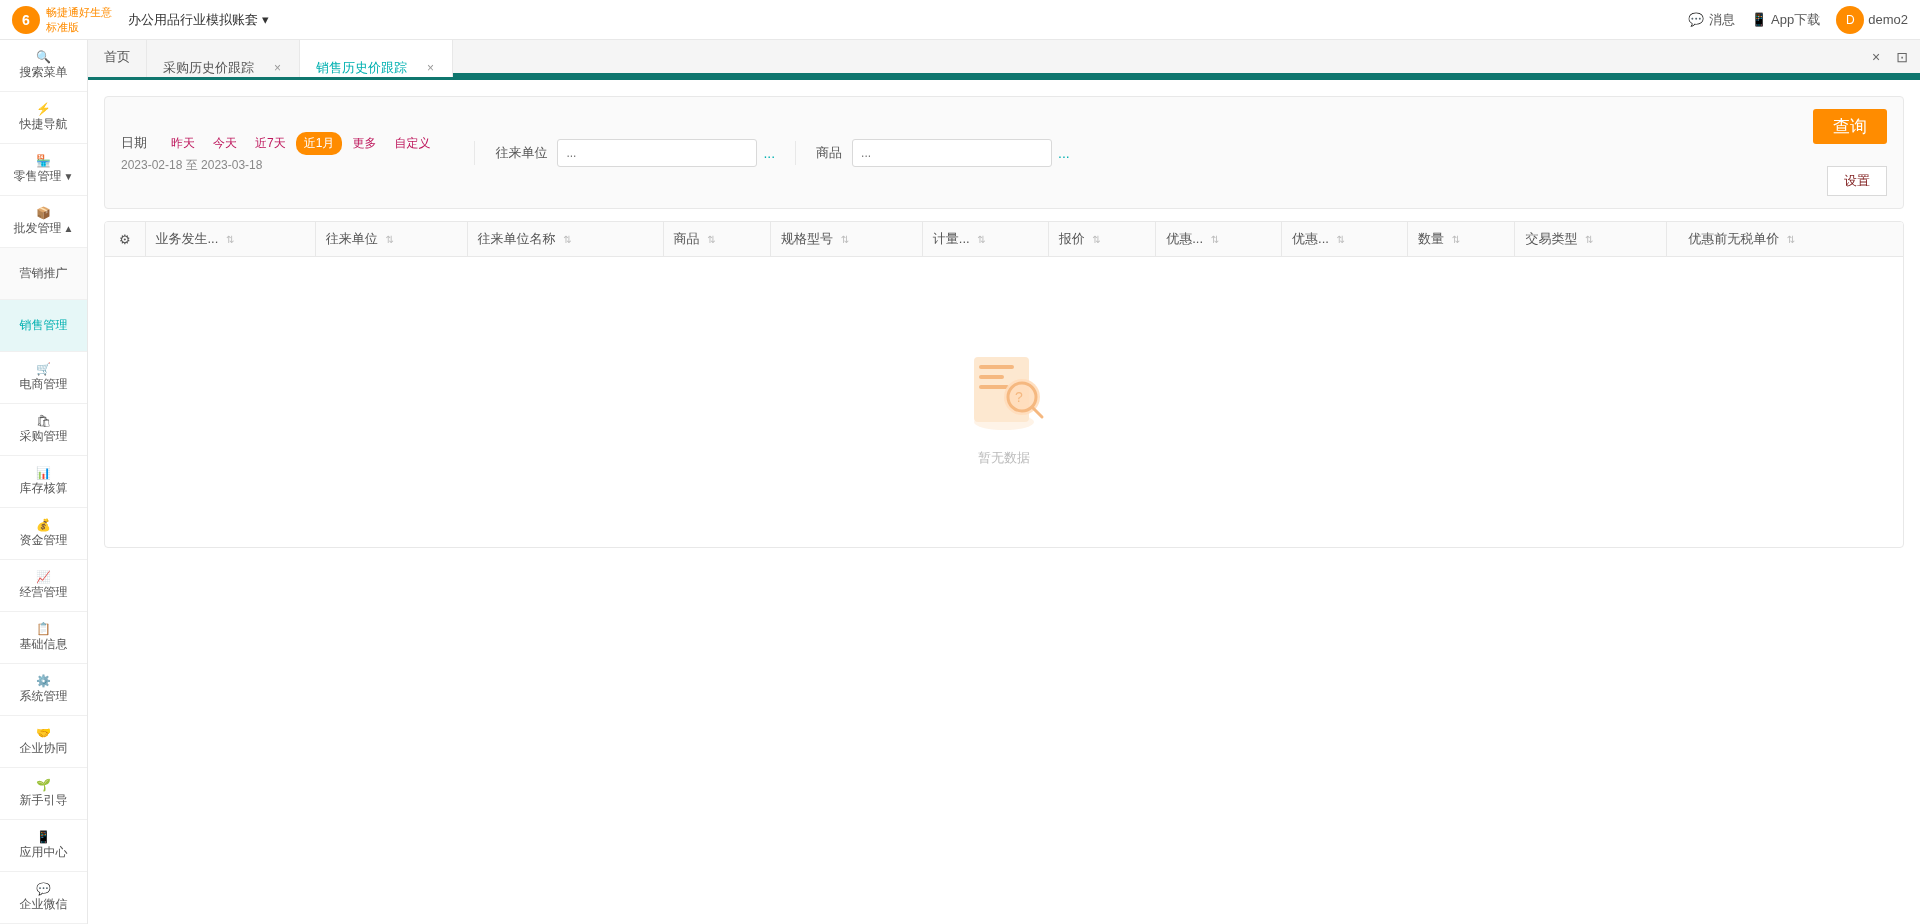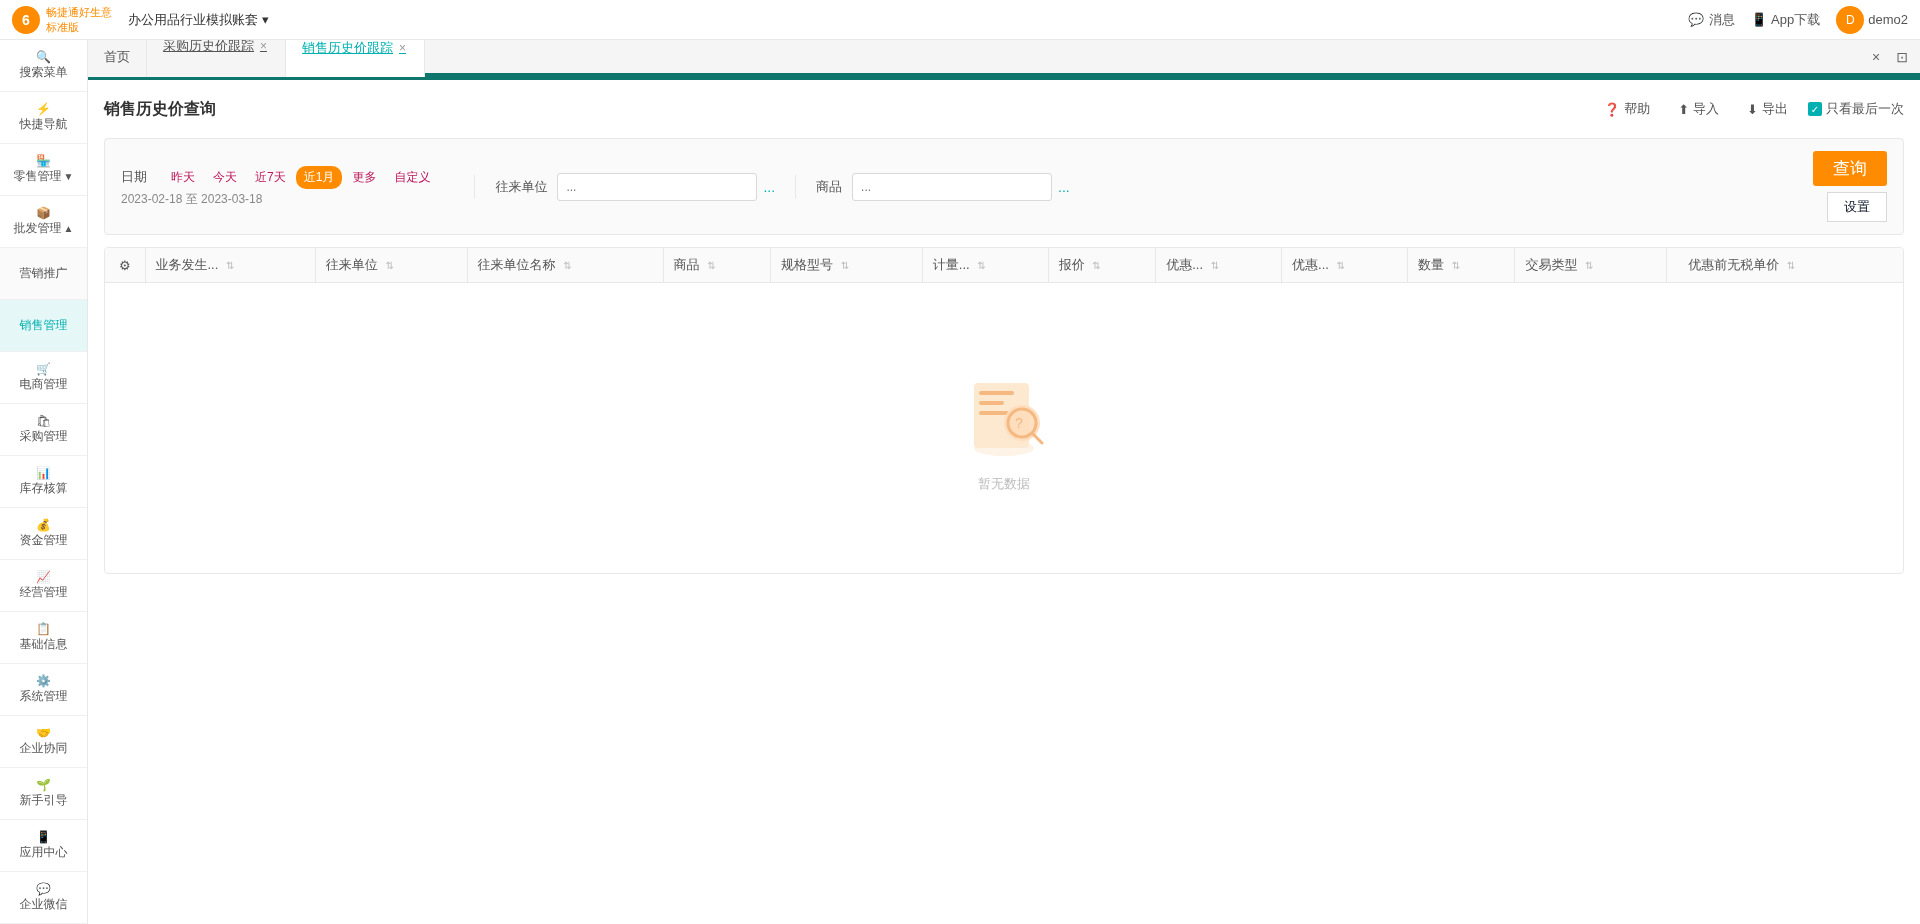--- a/index.html
+++ b/index.html
@@ -134,28 +134,27 @@
       background: #f5f5f5;
       display: flex;
       align-items: center;
       border-bottom: 7px solid #0f766e;
       flex-shrink: 0;
     }
     .tab {
       height: 40px;
       padding: 0 16px;
       display: flex;
-      align-items: flex-start;
+      align-items: flex-end;
       cursor: pointer;
       font-size: 13px;
       color: #555;
       border-right: 1px solid #e8e8e8;
-      gap: 4px;
+      gap: 18px;
       background: #f5f5f5;
-      text-decoration: underline;
     }
     .tab.active {
       background: #fff;
       color: #00b0b0;
       border-top: 2px solid #00b0b0;
     }
     .tab-close {
       font-size: 12px;
       color: #999;
       cursor: pointer;
@@ -317,26 +316,27 @@
       background: #ff8c00;
       color: #fff;
       border: none;
       padding: 6px 20px;
       border-radius: 3px;
       cursor: pointer;
       font-size: 17px;
     }
     .settings-btn {
       background: #fff;
-      color: #0f172a;
+      color: #7f1d1d;
       border: 1px solid #d9d9d9;
       padding: 5px 16px;
       border-radius: 0;
       cursor: pointer;
       font-size: 13px;
+      margin-top: 16px;
     }
 
     
     .table-container {
       border: 1px solid #e8e8e8;
       border-radius: 4px;
       overflow: auto;
     }
     table {
       width: 100%;
@@ -518,41 +518,20 @@
         <span class="tab-close">×</span>
       </div>
       <div class="tab-bar-actions">
         <span class="tab-bar-action">×</span>
         <span class="tab-bar-action">⊡</span>
       </div>
     </div>
 
     <div class="page-content">
 
-      <div class="page-header">
-        <div class="page-title">销售历史价查询</div>
-        <div class="page-actions">
-          <div class="page-action-btn">
-            <span>❓</span>
-            <span>帮助</span>
-          </div>
-          <div class="page-action-btn">
-            <span>⬆</span>
-            <span>导入</span>
-          </div>
-          <div class="page-action-btn">
-            <span>⬇</span>
-            <span>导出</span>
-          </div>
-          <label class="checkbox-label">
-            <div class="checkbox-checked">✓</div>
-            <span>只看最后一次</span>
-          </label>
-        </div>
-      </div>
 
       <div class="filter-area">
         <div class="filter-group">
           <div class="filter-row">
             <span class="filter-label">日期</span>
             <div class="filter-dates">
               <span class="date-btn">昨天</span>
               <span class="date-btn">今天</span>
               <span class="date-btn">近7天</span>
               <span class="date-btn active">近1月</span>

